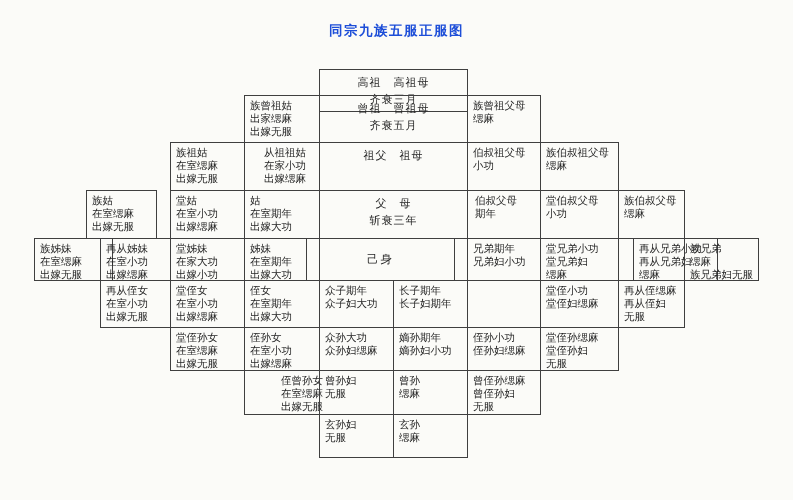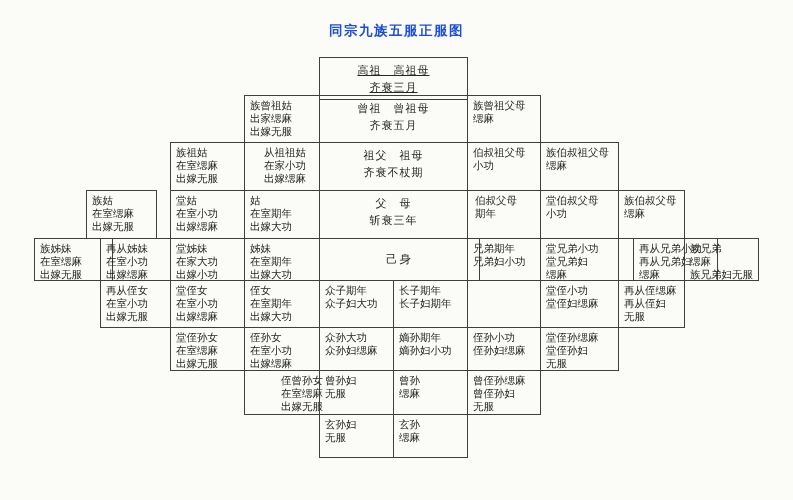--- a/index.html
+++ b/index.html
@@ -32,21 +32,21 @@
     display:flex;align-items:center;justify-content:center;
     padding:0;font-size:11.5px;letter-spacing:2px;
   }
   .line{white-space:nowrap;}
 </style>
 </head>
 <body style="background: rgb(251, 251, 248); color: rgb(38, 38, 38);">
 
 <div class="page-title">同宗九族五服正服图</div>
 <div class="grid">
-    <div class="cell center" style="border-color: rgb(63, 63, 63); left: 297px; top: 4px; width: 149px; height: 43px; text-decoration: underline;">
+    <div class="cell center" style="border-color: rgb(63, 63, 63); left: 297px; top: 16px; width: 149px; height: 43px;">
       <div class="line">高祖　高祖母</div>
       <div class="line">齐衰三月</div>
     </div>
     <div class="cell" style="border-color: rgb(63, 63, 63); left: 222px; top: 42px; width: 76px; height: 48px;">
       <div class="line">族曾祖姑</div>
       <div class="line">出家缌麻</div>
       <div class="line">出嫁无服</div>
     </div>
     <div class="cell center" style="border-color: rgb(63, 63, 63); left: 297px; top: 42px; width: 149px; height: 48px;">
       <div class="line">曾祖　曾祖母</div>
@@ -61,21 +61,20 @@
       <div class="line">在室缌麻</div>
       <div class="line">出嫁无服</div>
     </div>
     <div class="cell" style="border-color: rgb(63, 63, 63); left: 222px; top: 89px; width: 76px; height: 49px; padding-left: 19px;">
       <div class="line">从祖祖姑</div>
       <div class="line">在家小功</div>
       <div class="line">出嫁缌麻</div>
     </div>
     <div class="cell center" style="border-color: rgb(63, 63, 63); left: 297px; top: 89px; width: 149px; height: 49px;">
       <div class="line">祖父　祖母</div>
-      <div class="line">齐衰不杖期</div>
     </div>
     <div class="cell" style="border-color: rgb(63, 63, 63); left: 445px; top: 89px; width: 74px; height: 49px;">
       <div class="line">伯叔祖父母</div>
       <div class="line">小功</div>
     </div>
     <div class="cell" style="border-color: rgb(63, 63, 63); left: 518px; top: 89px; width: 79px; height: 49px;">
       <div class="line">族伯叔祖父母</div>
       <div class="line">缌麻</div>
     </div>
     <div class="cell" style="border-color: rgb(63, 63, 63); left: 64px; top: 137px; width: 71px; height: 49px;">
@@ -122,21 +121,21 @@
     <div class="cell" style="border-color: rgb(63, 63, 63); left: 148px; top: 185px; width: 75px; height: 43px;">
       <div class="line">堂姊妹</div>
       <div class="line">在家大功</div>
       <div class="line">出嫁小功</div>
     </div>
     <div class="cell" style="border-color: rgb(63, 63, 63); left: 222px; top: 185px; width: 76px; height: 43px;">
       <div class="line">姊妹</div>
       <div class="line">在室期年</div>
       <div class="line">出嫁大功</div>
     </div>
-    <div class="cell center middle" style="border-color: rgb(63, 63, 63); left: 297px; top: 185px; width: 161px; height: 43px;">
+    <div class="cell center middle" style="border-color: rgb(63, 63, 63); left: 284px; top: 185px; width: 149px; height: 43px;">
       <div class="line">己身</div>
     </div>
     <div class="cell" style="border-color: rgb(63, 63, 63); left: 445px; top: 185px; width: 74px; height: 43px;">
       <div class="line">兄弟期年</div>
       <div class="line">兄弟妇小功</div>
     </div>
     <div class="cell" style="border-color: rgb(63, 63, 63); left: 518px; top: 185px; width: 79px; height: 43px;">
       <div class="line">堂兄弟小功</div>
       <div class="line">堂兄弟妇</div>
       <div class="line">缌麻</div>

